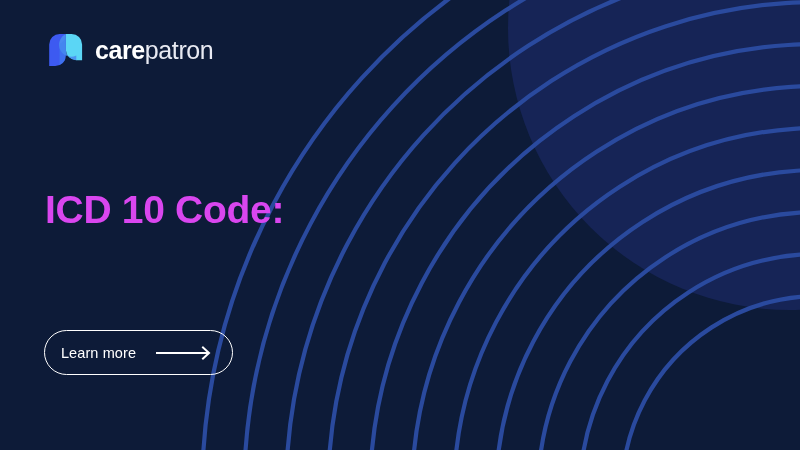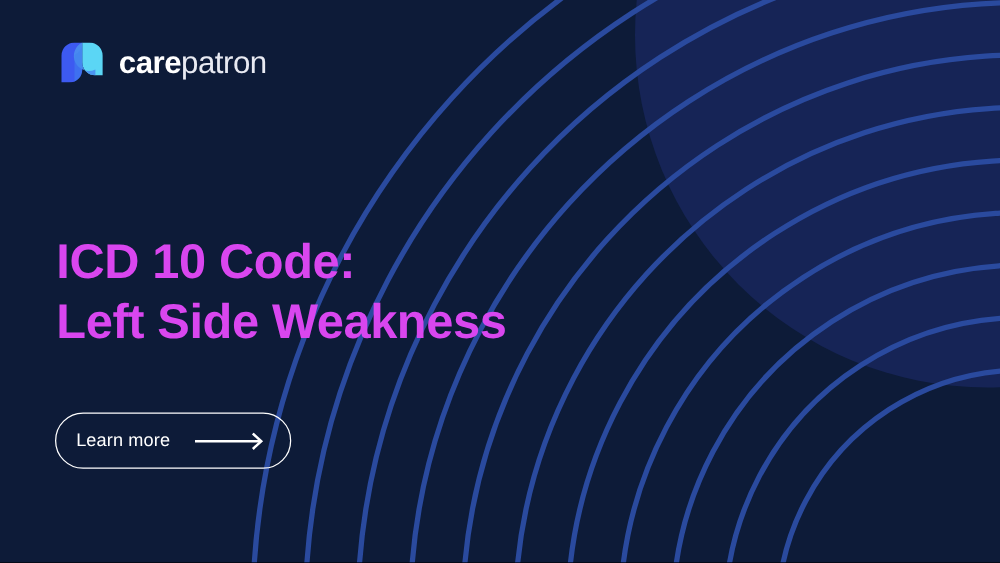--- a/index.html
+++ b/index.html
@@ -136,21 +136,20 @@
       <path d="M19.8 0 L19.8 15.7 A10.5 10.5 0 0 0 30.3 26.2 L30.3 21.5 A10.5 10.5 0 0 1 19.8 0 Z" fill="#4a8ef0" opacity="0.92"></path>
       <path d="M19.8 0 L19.8 21.5 A10.5 10.5 0 0 1 13.6 31.1 L13.6 9.9 A10.5 10.5 0 0 0 19.8 0 Z" fill="#3f84ee" opacity="0.55"></path>
     </svg>
     <div id="logo-wordmark">
       <span id="logo-word-care">care</span><span id="logo-word-patron">patron</span>
     </div>
   </div>
 
   <h1 id="headline">
     <span class="hl-line">ICD 10 Code:</span>
-    <span class="hl-line">Left Side Weakness</span>
   </h1>
 
   <button id="cta-button">
     <span id="cta-label">Learn more</span>
     <svg id="cta-arrow" width="60" height="14" viewBox="0 0 60 14">
       <line x1="0" y1="7" x2="53" y2="7" stroke="#ffffff" stroke-width="2"></line>
       <polyline points="47,1.5 53,7 47,12.5" fill="none" stroke="#ffffff" stroke-width="2" stroke-linecap="square" stroke-linejoin="miter"></polyline>
     </svg>
   </button>
 

